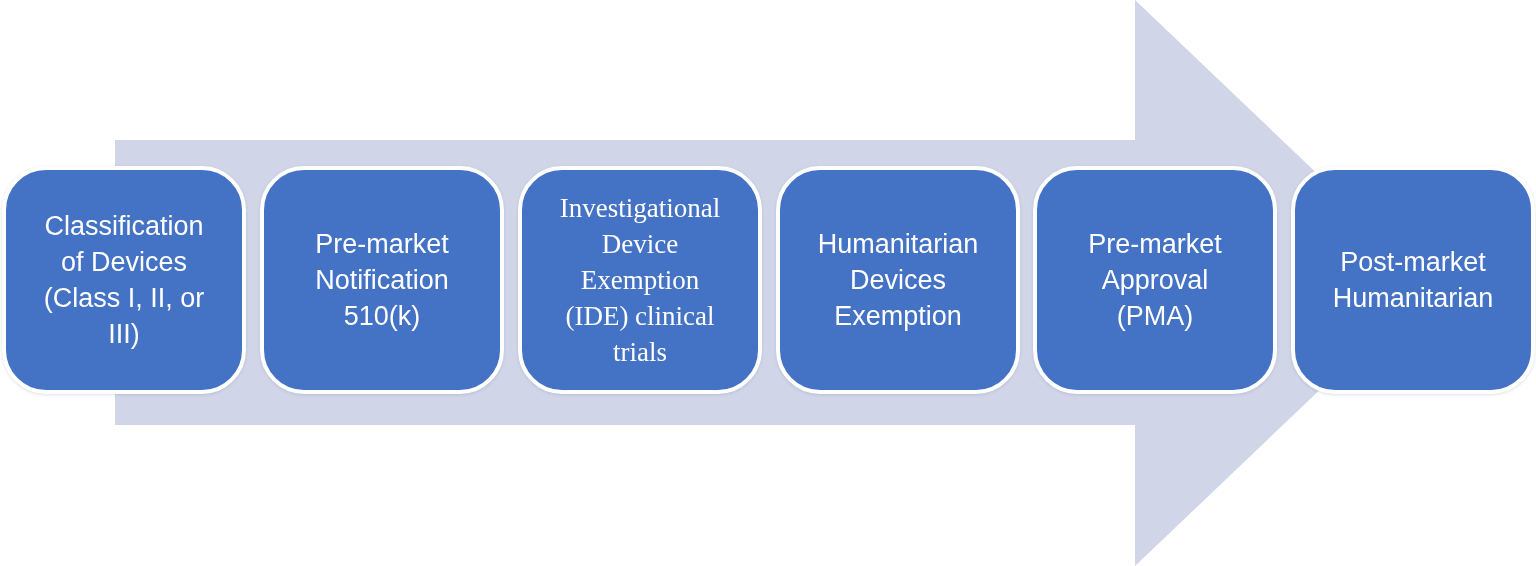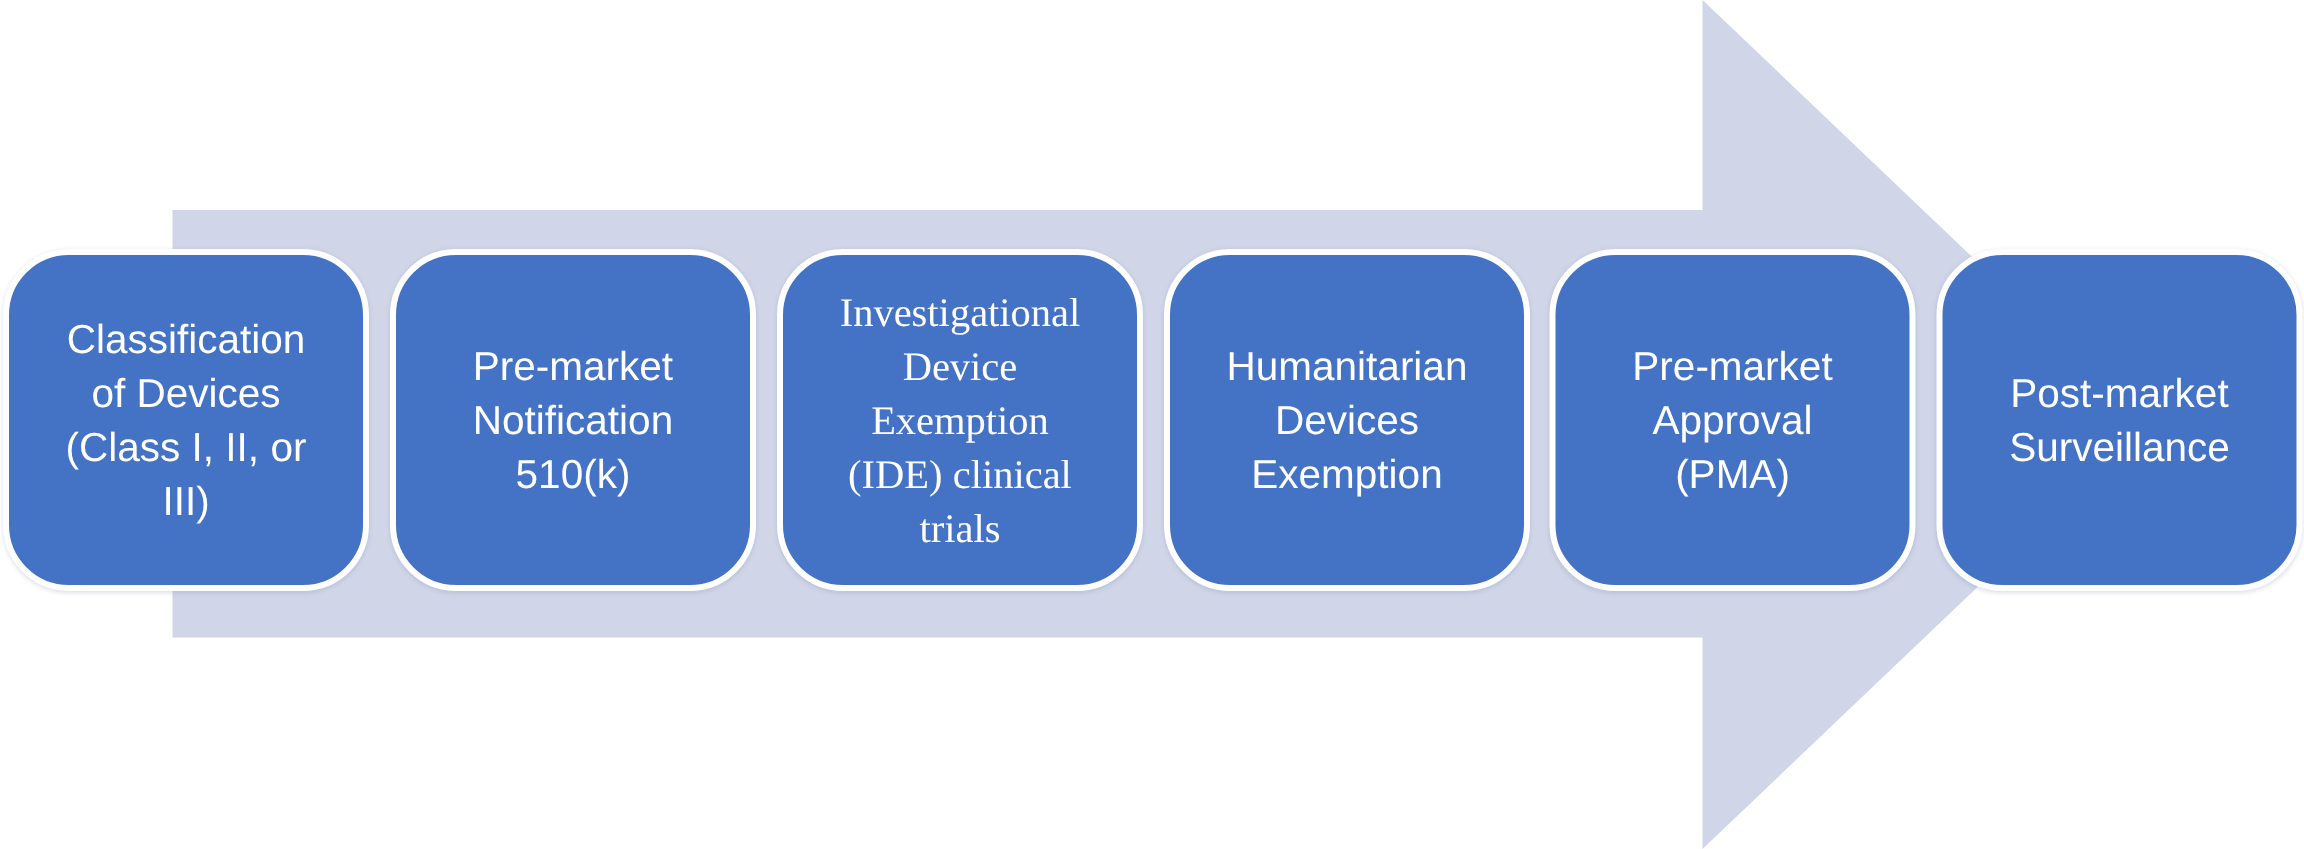--- a/index.html
+++ b/index.html
@@ -93,16 +93,16 @@
   </div>
 
   <div class="step step-5">
     <span class="step-label">Pre-market
 Approval
 (PMA)</span>
   </div>
 
   <div class="step step-6">
     <span class="step-label">Post-market
-Surveillance</span>
+Humanitarian</span>
   </div>
 
 </div>
 
 </body></html>

